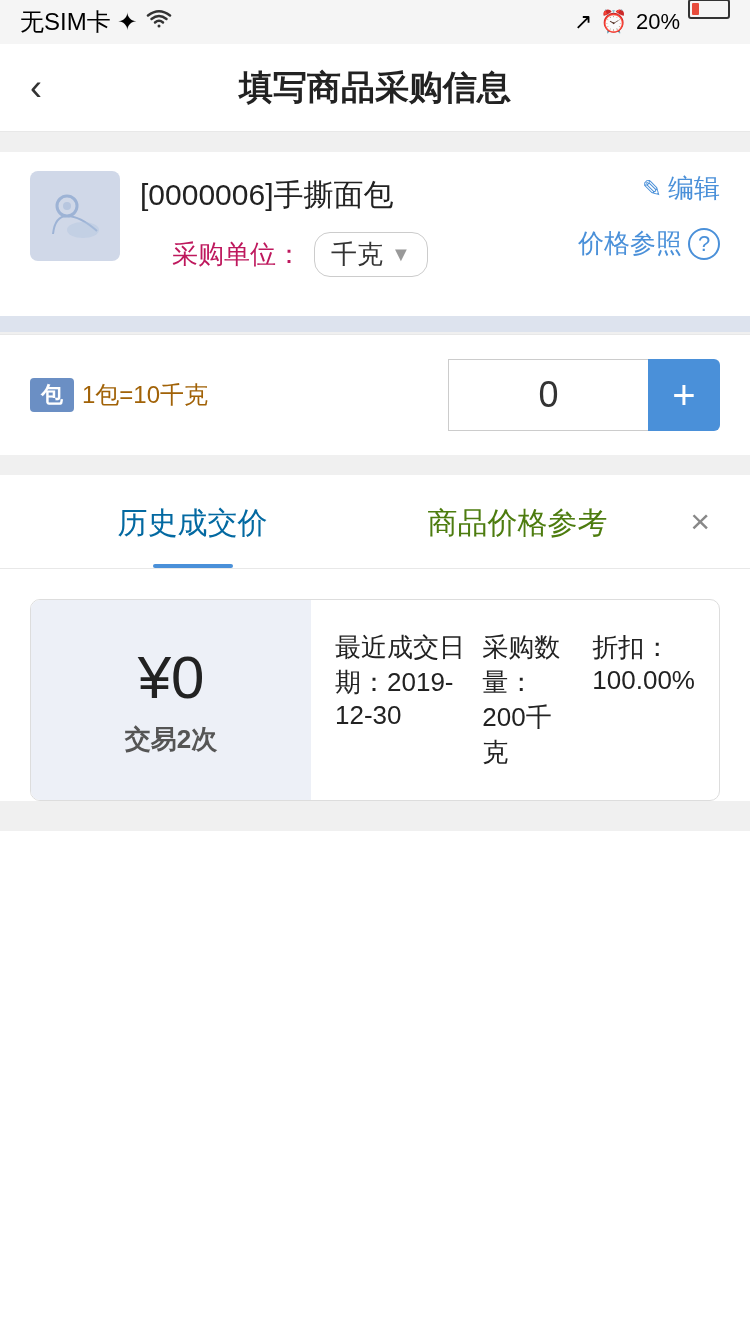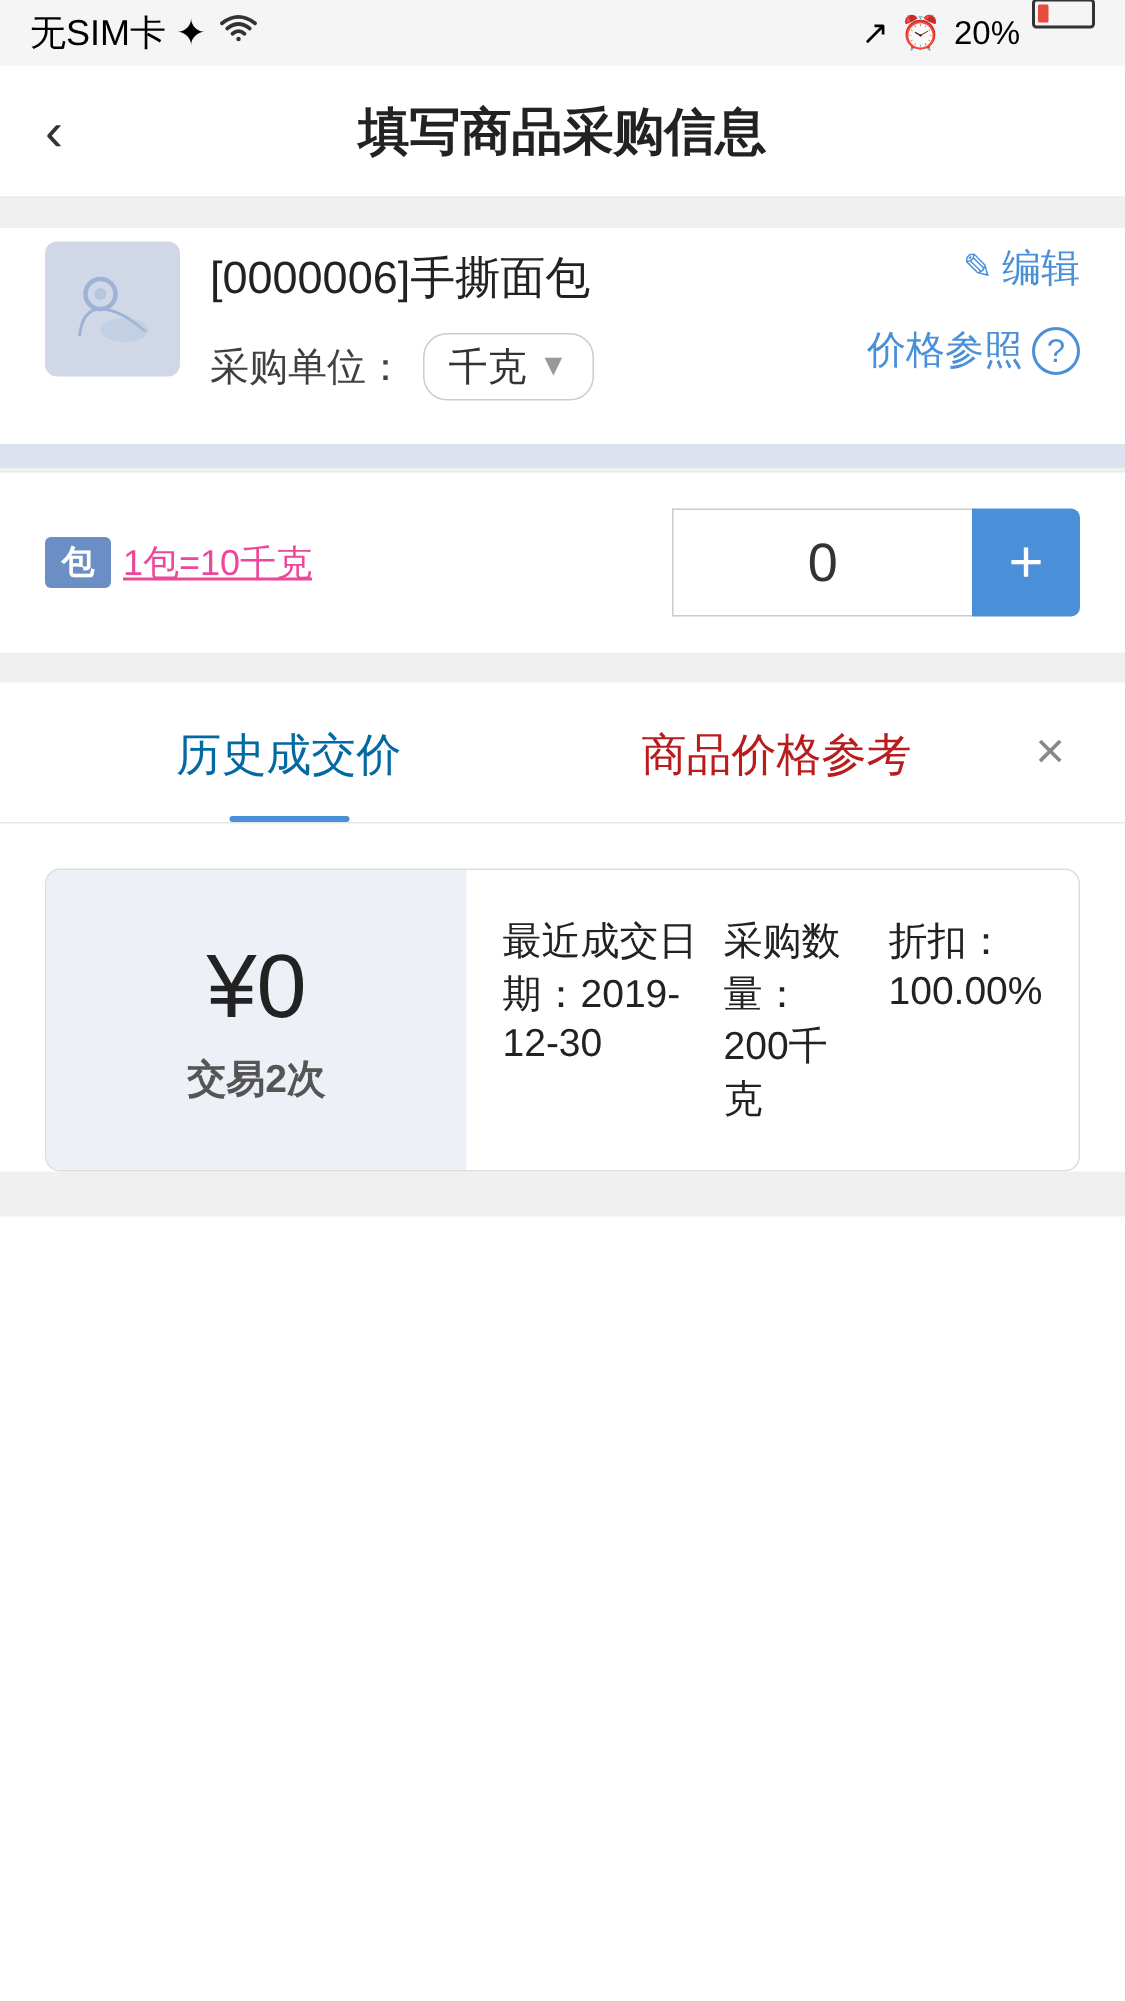--- a/index.html
+++ b/index.html
@@ -91,21 +91,21 @@
       transform: translateX(-50%);
       font-size: 34px;
       font-weight: 600;
       color: #222;
     }
 
     
     .product-card {
       background: #fff;
       margin-top: 20px;
-      padding: 9px 30px;
+      padding: 19px 30px;
     }
     .product-header {
       display: flex;
       align-items: flex-start;
       justify-content: space-between;
       margin-bottom: 20px;
     }
     .product-left {
       display: flex;
       align-items: flex-start;
@@ -137,21 +137,22 @@
       color: #222;
       font-weight: 500;
     }
     .unit-row {
       display: flex;
       align-items: center;
       gap: 12px;
     }
     .unit-label {
       font-size: 26px;
-      color: #404040;
+      color: #be185d;
+      margin-left: 32px;
     }
     .unit-select {
       border: 1px solid #ccc;
       border-radius: 16px;
       padding: 4px 16px;
       font-size: 26px;
       color: #333;
       display: flex;
       align-items: center;
       gap: 8px;
@@ -209,22 +210,21 @@
       align-items: center;
       justify-content: center;
     }
     .unit-box-text {
       font-size: 22px;
       color: #fff;
       font-weight: 600;
     }
     .unit-conversion {
       font-size: 24px;
-      color: #ec4899;
-      text-decoration: underline;
+      color: #a16207;
     }
     .quantity-control {
       display: flex;
       align-items: center;
       gap: 0;
     }
     .qty-input-box {
       width: 200px;
       height: 72px;
       border: 1px solid #ccc;
@@ -259,21 +259,21 @@
       align-items: center;
       border-bottom: 1px solid #e8e8e8;
       position: relative;
       padding: 0 30px;
     }
     .tab-item {
       flex: 1;
       text-align: center;
       padding: 28px 0 24px;
       font-size: 30px;
-      color: #b91c1c;
+      color: #4d7c0f;
       position: relative;
       cursor: pointer;
     }
     .tab-item.active {
       color: #0369a1;
     }
     .tab-item.active::after {
       content: '';
       position: absolute;
       bottom: 0;

